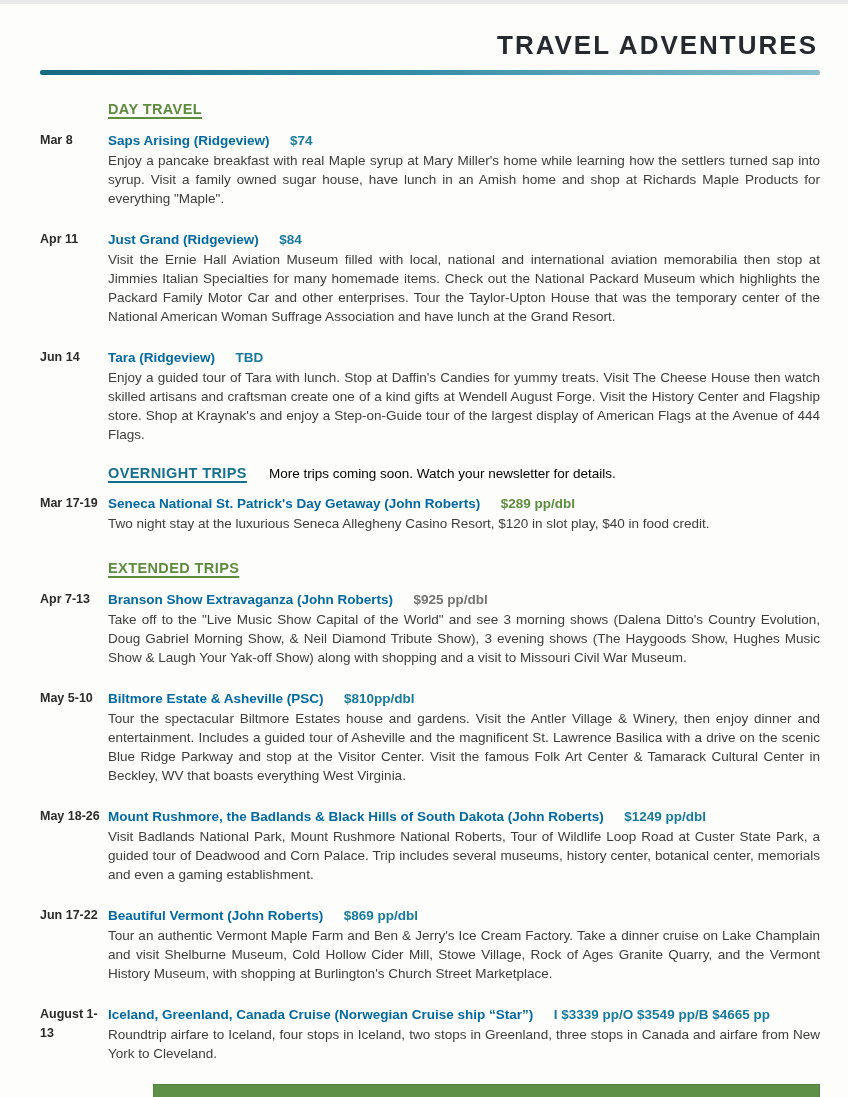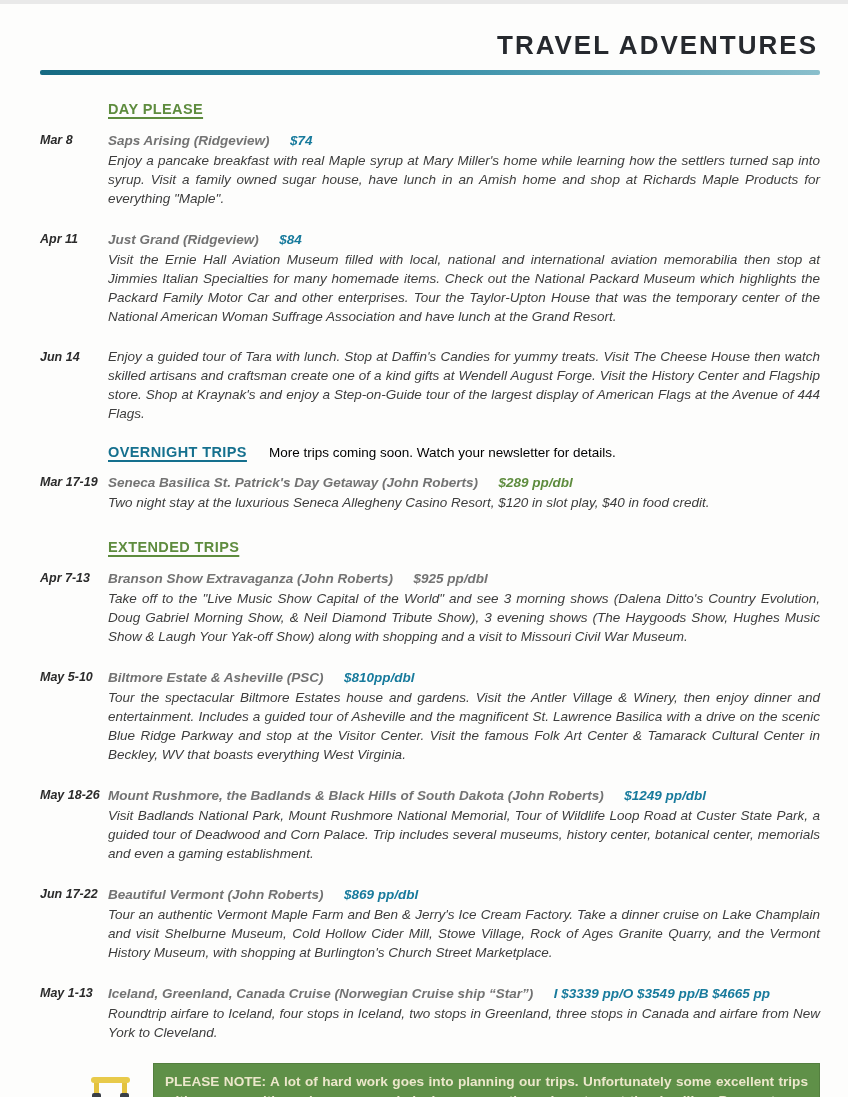--- a/index.html
+++ b/index.html
@@ -46,35 +46,34 @@
   .heading-row .section-heading { margin: 0 0 0 68px; }
   .heading-row .heading-note {
     margin-left: 22px;
     font-size: 13.5px;
     color: #000000;
   }
   .trip {
     display: grid;
     grid-template-columns: 68px 1fr;
     margin-bottom: 21px;
-    font-style: italic;
   }
   .trip-date {
     font-size: 12.5px;
     font-weight: bold;
     color: #2b2b2b;
     padding-top: 1px;
     line-height: 19px;
   }
   .trip-body { min-width: 0; }
   .trip-headline { line-height: 19px; margin-bottom: 1px; }
   .trip-title {
     font-size: 13.5px;
     font-weight: bold;
-    color: #737373;
+    color: #0369a1;
   }
   .trip-price {
     font-size: 13.5px;
     font-weight: bold;
     margin-left: 16px;
     white-space: nowrap;
     text-align: center;
   }
   .trip-desc {
     font-size: 13.5px;
@@ -116,21 +115,21 @@
 
 <div class="page">
 
   <div class="masthead">
     <h1>TRAVEL ADVENTURES</h1>
   </div>
   <div class="rule"></div>
 
   <div class="content">
 
-    <div class="section-heading" style="color: rgb(94, 140, 62);">DAY PLEASE</div>
+    <div class="section-heading" style="color: rgb(94, 140, 62);">DAY TRAVEL</div>
 
     <div class="trip">
       <div class="trip-date">Mar 8</div>
       <div class="trip-body">
         <div class="trip-headline">
           <span class="trip-title">Saps Arising  (Ridgeview)</span>
           <span class="trip-price" style="color: rgb(23, 122, 156);">$74</span>
         </div>
         <p class="trip-desc">Enjoy a pancake breakfast with real Maple syrup at Mary Miller's home while learning how the settlers turned sap into syrup. Visit a family owned sugar house, have lunch in an Amish home and shop at Richards Maple Products for everything "Maple".</p>
       </div>
@@ -143,34 +142,38 @@
           <span class="trip-title">Just Grand  (Ridgeview)</span>
           <span class="trip-price" style="color: rgb(23, 122, 156);">$84</span>
         </div>
         <p class="trip-desc">Visit the Ernie Hall Aviation Museum filled with local, national and international aviation memorabilia then stop at Jimmies Italian Specialties for many homemade items. Check out the National Packard Museum which highlights the Packard Family Motor Car and other enterprises. Tour the Taylor-Upton House that was the temporary center of the National American Woman Suffrage Association and have lunch at the Grand Resort.</p>
       </div>
     </div>
 
     <div class="trip">
       <div class="trip-date">Jun 14</div>
       <div class="trip-body">
+        <div class="trip-headline">
+          <span class="trip-title">Tara  (Ridgeview)</span>
+          <span class="trip-price" style="color: rgb(23, 122, 156);">TBD</span>
+        </div>
         <p class="trip-desc">Enjoy a guided tour of Tara with lunch. Stop at Daffin's Candies for yummy treats. Visit The Cheese House then watch skilled artisans and craftsman create one of a kind gifts at Wendell August Forge. Visit the History Center and Flagship store. Shop at Kraynak's and enjoy a Step-on-Guide tour of the largest display of American Flags at the Avenue of 444 Flags.</p>
       </div>
     </div>
 
     <div class="heading-row">
       <span class="section-heading" style="color: rgb(21, 112, 142);">OVERNIGHT TRIPS</span>
       <span class="heading-note">More trips coming soon. Watch your newsletter for details.</span>
     </div>
 
     <div class="trip">
       <div class="trip-date">Mar 17-19</div>
       <div class="trip-body">
         <div class="trip-headline">
-          <span class="trip-title">Seneca Basilica St. Patrick's Day Getaway  (John Roberts)</span>
+          <span class="trip-title">Seneca National St. Patrick's Day Getaway  (John Roberts)</span>
           <span class="trip-price" style="color: rgb(94, 140, 62);">$289 pp/dbl</span>
         </div>
         <p class="trip-desc">Two night stay at the luxurious Seneca Allegheny Casino Resort, $120 in slot play, $40 in food credit.</p>
       </div>
     </div>
 
     <div class="section-gap"></div>
 
     <div class="section-heading" style="color: rgb(94, 140, 62);">EXTENDED TRIPS</div>
 
@@ -196,37 +199,37 @@
       </div>
     </div>
 
     <div class="trip">
       <div class="trip-date">May 18-26</div>
       <div class="trip-body">
         <div class="trip-headline">
           <span class="trip-title">Mount Rushmore, the Badlands &amp; Black Hills of South Dakota  (John Roberts)</span>
           <span class="trip-price" style="color: rgb(23, 122, 156);">$1249 pp/dbl</span>
         </div>
-        <p class="trip-desc">Visit Badlands National Park, Mount Rushmore National Memorial, Tour of Wildlife Loop Road at Custer State Park, a guided tour of Deadwood and Corn Palace. Trip includes several museums, history center, botanical center, memorials and even a gaming establishment.</p>
+        <p class="trip-desc">Visit Badlands National Park, Mount Rushmore National Roberts, Tour of Wildlife Loop Road at Custer State Park, a guided tour of Deadwood and Corn Palace. Trip includes several museums, history center, botanical center, memorials and even a gaming establishment.</p>
       </div>
     </div>
 
     <div class="trip">
       <div class="trip-date">Jun 17-22</div>
       <div class="trip-body">
         <div class="trip-headline">
           <span class="trip-title">Beautiful Vermont  (John Roberts)</span>
           <span class="trip-price" style="color: rgb(23, 122, 156);">$869 pp/dbl</span>
         </div>
         <p class="trip-desc">Tour an authentic Vermont Maple Farm and Ben &amp; Jerry's Ice Cream Factory. Take a dinner cruise on Lake Champlain and visit Shelburne Museum, Cold Hollow Cider Mill, Stowe Village, Rock of Ages Granite Quarry, and the Vermont History Museum, with shopping at Burlington's Church Street Marketplace.</p>
       </div>
     </div>
 
     <div class="trip">
-      <div class="trip-date">May 1-13</div>
+      <div class="trip-date">August 1-13</div>
       <div class="trip-body">
         <div class="trip-headline">
           <span class="trip-title">Iceland, Greenland, Canada Cruise  (Norwegian Cruise ship “Star”)</span>
           <span class="trip-price" style="color: rgb(23, 122, 156);">I $3339 pp/O $3549 pp/B $4665 pp</span>
         </div>
         <p class="trip-desc">Roundtrip airfare to Iceland, four stops in Iceland, two stops in Greenland, three stops in Canada and airfare from New York to Cleveland.</p>
       </div>
     </div>
 
   </div>

